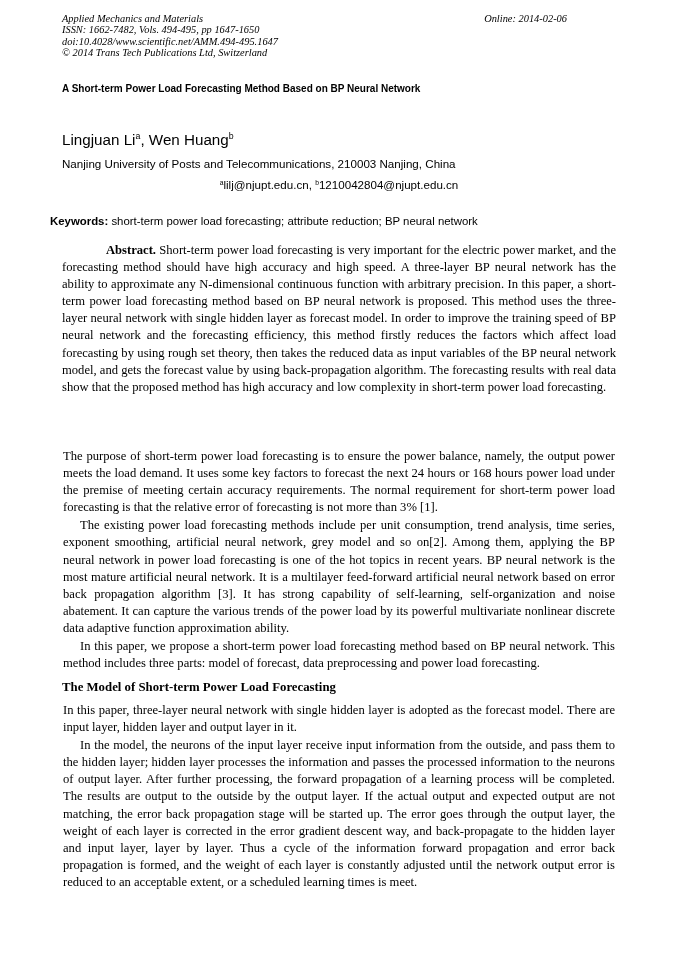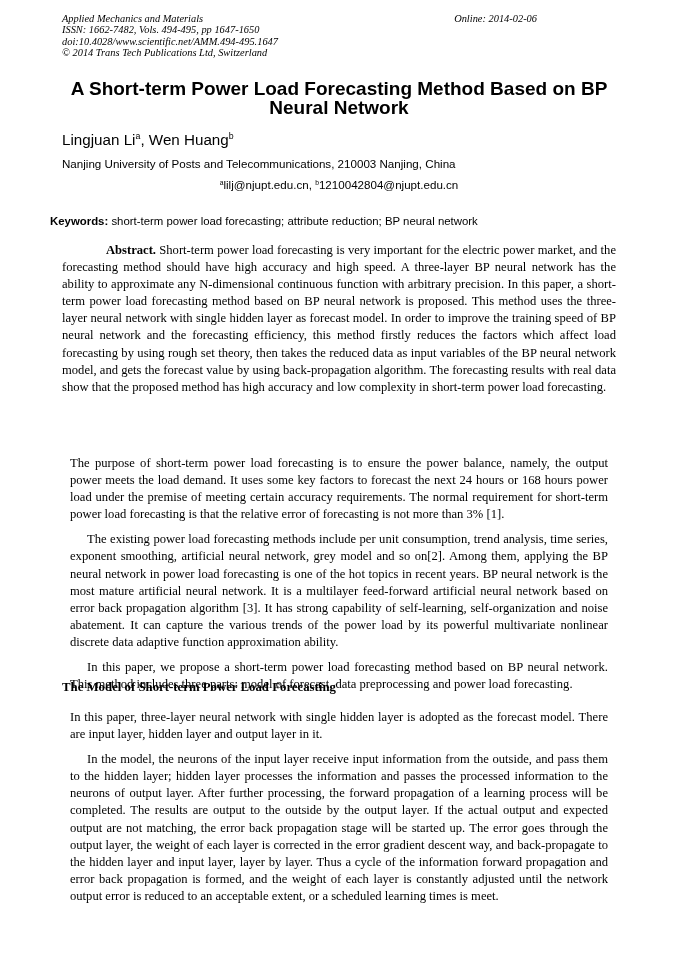--- a/index.html
+++ b/index.html
@@ -1,29 +1,29 @@
 <!DOCTYPE html>
 <html><head>
 <meta charset="utf-8">
 <style>
   html, body { margin: 0; padding: 0; background: #ffffff; }
   body { width: 678px; height: 959px; position: relative; overflow: hidden; color: #000; }
-  .page { position: absolute; left: 0; top: 0; width: 600px; height: 959px; background: #fff; }
+  .page { position: absolute; left: 0; top: 0; width: 600px; height: 959px; background: #fff; padding-left: 30px; }
   .header-left {
     position: absolute; left: 62px; top: 13px;
     font-family: "Liberation Serif", serif; font-style: italic; font-size: 10.4px; line-height: 11.4px;
   }
   .header-left div { white-space: nowrap; }
   .header-right {
     position: absolute; right: 63px; top: 13px;
     font-family: "Liberation Serif", serif; font-style: italic; font-size: 10.4px; line-height: 11.4px;
   }
   .title {
-    position: absolute; left: 62px; width: 554px; top: 80px; text-align: center;
-    font-family: "Liberation Sans", sans-serif; font-weight: bold; font-size: 19px; line-height: 18.5px;
+    position: absolute; left: 62px; width: 554px; top: 80px; 
+    font-family: "Liberation Sans", sans-serif; font-weight: bold; font-size: 10px; line-height: 18.5px;
   }
   .authors {
     position: absolute; left: 62px; width: 554px; top: 131px; text-align: left;
     font-family: "Liberation Sans", sans-serif; font-size: 15.2px; line-height: 18px;
   }
   .authors sup, .emails sup { font-size: 0.58em; vertical-align: 0.65em; line-height: 0; }
   .affiliation {
     position: absolute; left: 62px; width: 554px; top: 157px; 
     font-family: "Liberation Sans", sans-serif; font-size: 11.6px; line-height: 14px;
   }
@@ -43,21 +43,21 @@
   .abstract { position: absolute; left: 62px; width: 554px; top: 242px; }
   .abstract .abs-label { font-weight: bold; margin-left: 44px; }
   .section-heading {
     position: absolute; left: 62px; width: 554px;
     font-family: "Liberation Serif", serif; font-weight: bold; font-size: 12.8px; line-height: 16px;
   }
   .intro-heading { top: 425px; }
   .intro-body { position: absolute; left: 62px; width: 554px; top: 447px; }
   .model-heading { top: 679px; }
   .model-body { position: absolute; left: 62px; width: 554px; top: 701px; }
-  .para { margin: 8px; }
+  .para { margin: 1px; }
   .para.indent { text-indent: 17px; }
 </style>
 </head>
 <body>
 
 <div class="page">
 
   <div class="header-left">
     <div>Applied Mechanics and Materials</div>
     <div>ISSN: 1662-7482, Vols. 494-495, pp 1647-1650</div>

